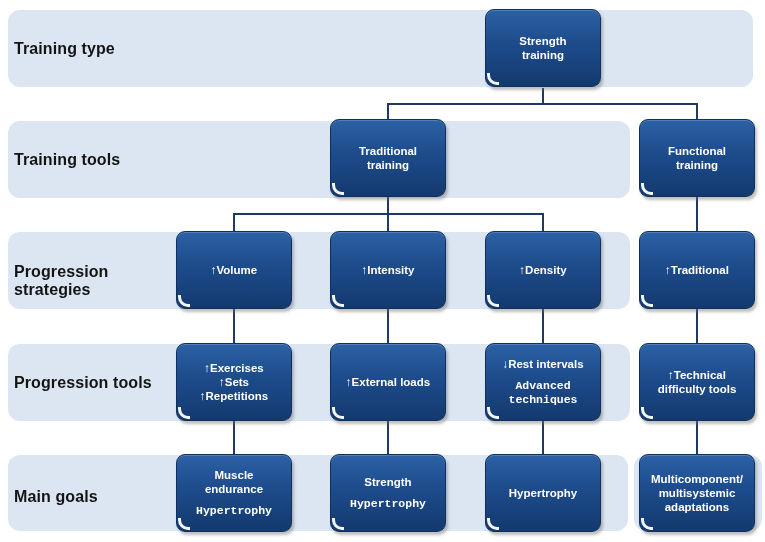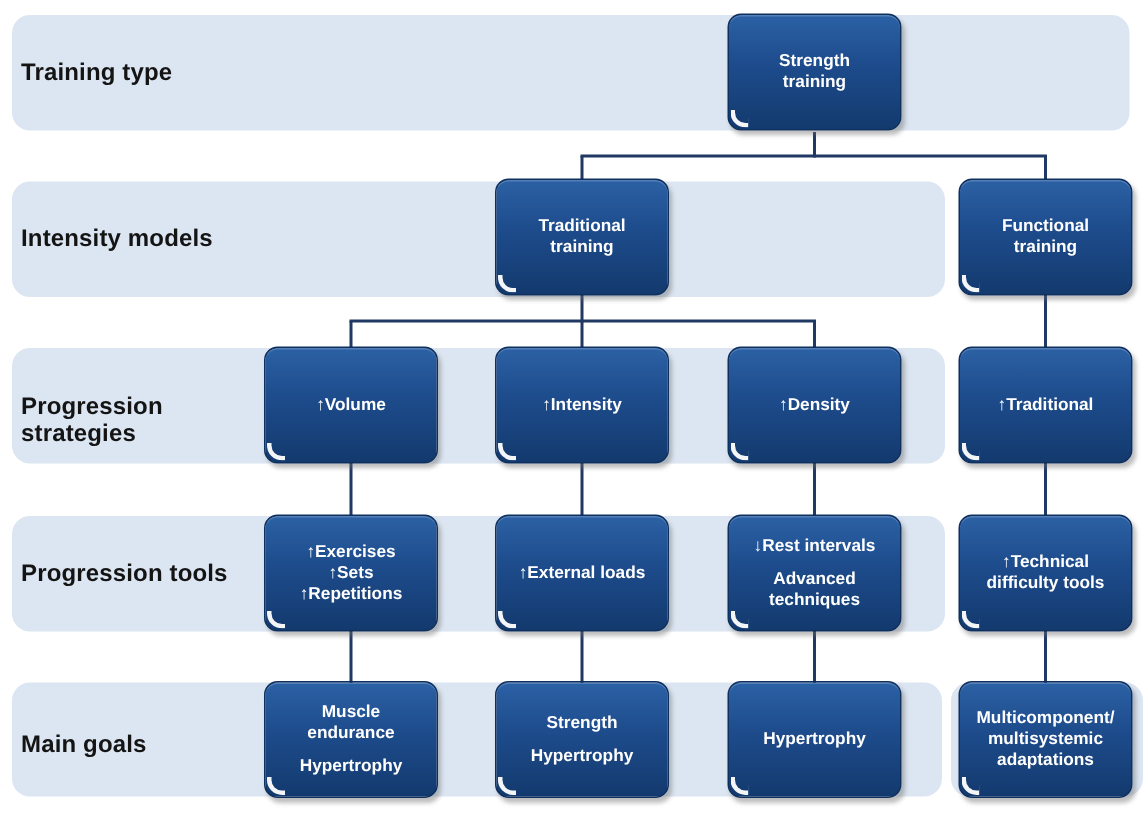--- a/index.html
+++ b/index.html
@@ -25,40 +25,40 @@
     color:var(--box-text,#fff);font-size:11.5px;font-weight:bold;text-align:center;
     line-height:14px;padding:18px 1px;
   }
   .box::after{ 
     content:"";position:absolute;left:1px;bottom:1px;width:9px;height:9px;
     border-left:3px solid rgba(255,255,255,.95);
     border-bottom:3px solid rgba(255,255,255,.95);
     border-bottom-left-radius:10px;
   }
   .para{white-space:pre-line;}
-  .para + .para{margin-top:8px;}
+  .para + .para{margin-top:8px;font-family:Liberation Mono, monospace;}
   
   .ca{left:176px}.cb{left:330px}.cc{left:485px}.cd{left:639px}
   
   .r1{top:9px}.r2{top:119px}.r3{top:231px}.r4{top:343px}.r5{top:454px}
 </style>
 </head>
 <body>
 
 <div class="stage">
 
   <div class="band" style="left:8px;top:10px;width:745px;height:77px;"></div>
   <div class="band" style="left:8px;top:121px;width:622px;height:77px;"></div>
   <div class="band" style="left:8px;top:232px;width:622px;height:77px;"></div>
   <div class="band" style="left:8px;top:344px;width:622px;height:77px;"></div>
   <div class="band" style="left:8px;top:455px;width:620px;height:76px;"></div>
   <div class="band" style="left:634px;top:455px;width:128px;height:76px;"></div>
 
   <div class="row-label" style="top:10px;height:77px;">Training type</div>
-  <div class="row-label" style="top:121px;height:77px;">Intensity models</div>
+  <div class="row-label" style="top:121px;height:77px;">Training tools</div>
   <div class="row-label" style="top:232px;height:98px;">Progression strategies</div>
   <div class="row-label" style="top:344px;height:77px;">Progression tools</div>
   <div class="row-label" style="top:455px;height:84px;">Main goals</div>
 
   <div class="line" style="left:542px;top:88px;width:2px;height:17px;"></div>
   <div class="line" style="left:387px;top:103px;width:311px;height:2px;"></div>
   <div class="line" style="left:387px;top:104px;width:2px;height:17px;"></div>
   <div class="line" style="left:696px;top:104px;width:2px;height:17px;"></div>
   <div class="line" style="left:387px;top:196px;width:2px;height:19px;"></div>
   <div class="line" style="left:233px;top:213px;width:311px;height:2px;"></div>

